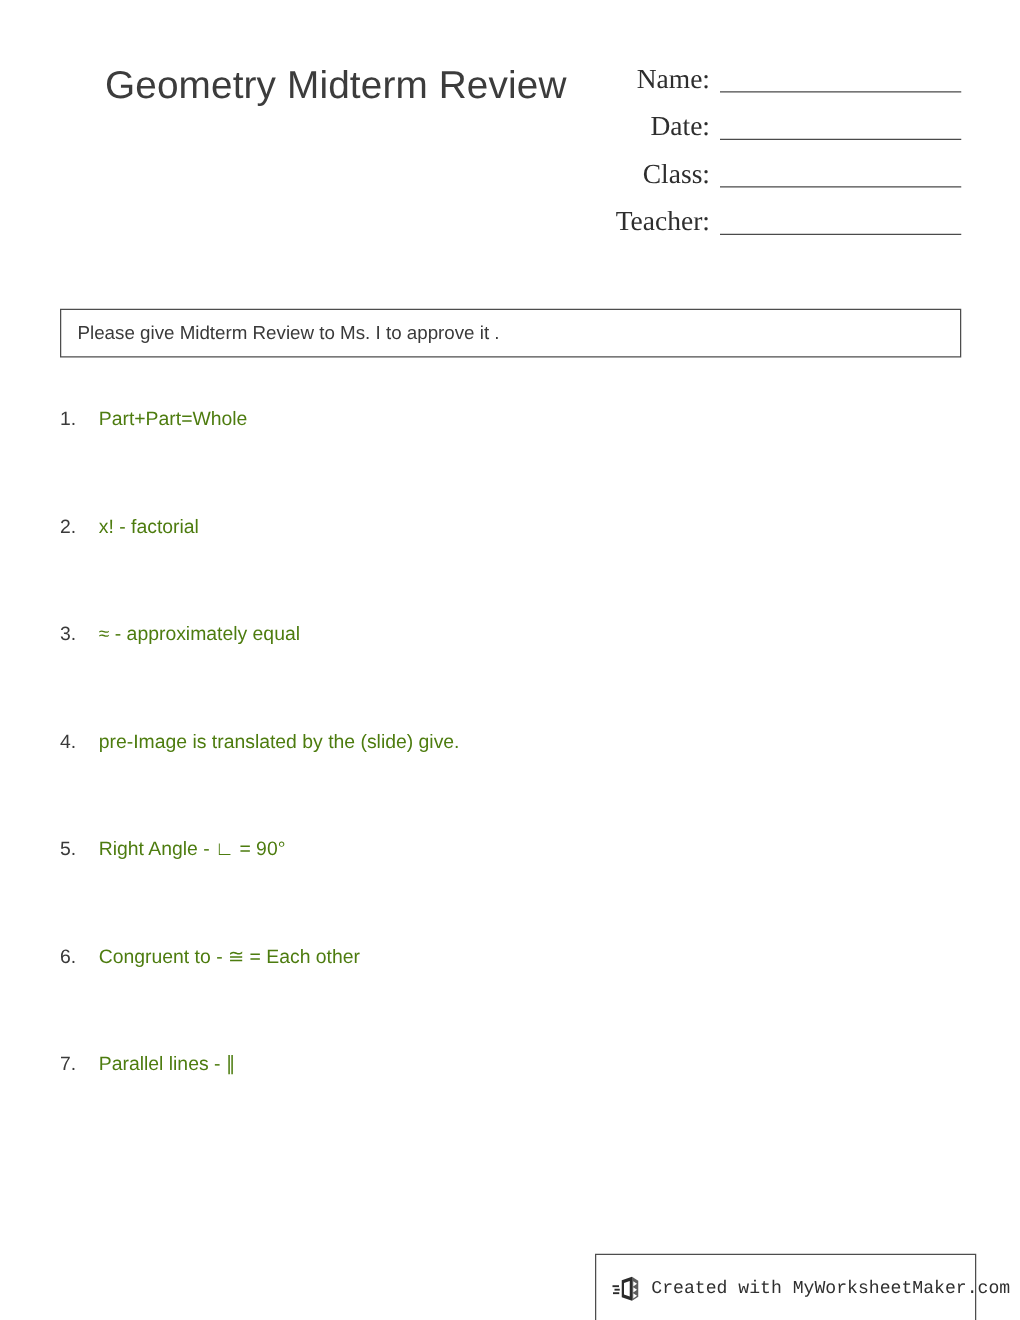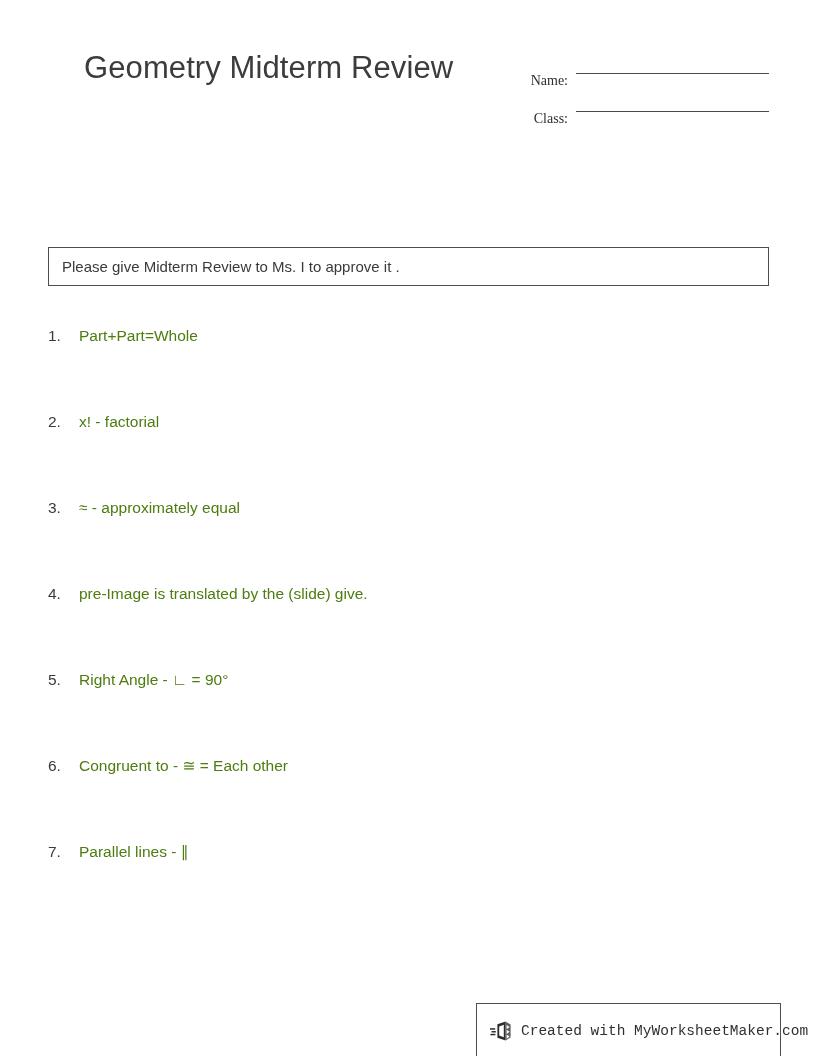--- a/index.html
+++ b/index.html
@@ -44,23 +44,23 @@
     top: 50px;
     width: 290px;
   }
   .info-row {
     position: relative;
     height: 38px;
   }
   .info-label {
     position: absolute;
     right: 202px;
-    top: 20px;
+    top: 2px;
     font-family: "Liberation Serif", serif;
-    font-size: 14px;
+    font-size: 22px;
     line-height: 22px;
     color: #2e2e2e;
     white-space: nowrap;
     text-align: right;
   }
   .info-rule {
     position: absolute;
     left: 96px;
     right: 1px;
     top: 23px;
@@ -154,21 +154,29 @@
 <div class="page">
 
   <div class="worksheet-title">Geometry Midterm Review</div>
 
   <div class="info-fields">
     <div class="info-row">
       <span class="info-label">Name:</span>
       <span class="info-rule"></span>
     </div>
     <div class="info-row">
+      <span class="info-label">Date:</span>
+      <span class="info-rule"></span>
+    </div>
+    <div class="info-row">
       <span class="info-label">Class:</span>
+      <span class="info-rule"></span>
+    </div>
+    <div class="info-row">
+      <span class="info-label">Teacher:</span>
       <span class="info-rule"></span>
     </div>
   </div>
 
   <div class="instruction-box">
     <div class="instruction-text">Please give Midterm Review to Ms. I to approve it .</div>
   </div>
 
   <div class="question-list">
 

